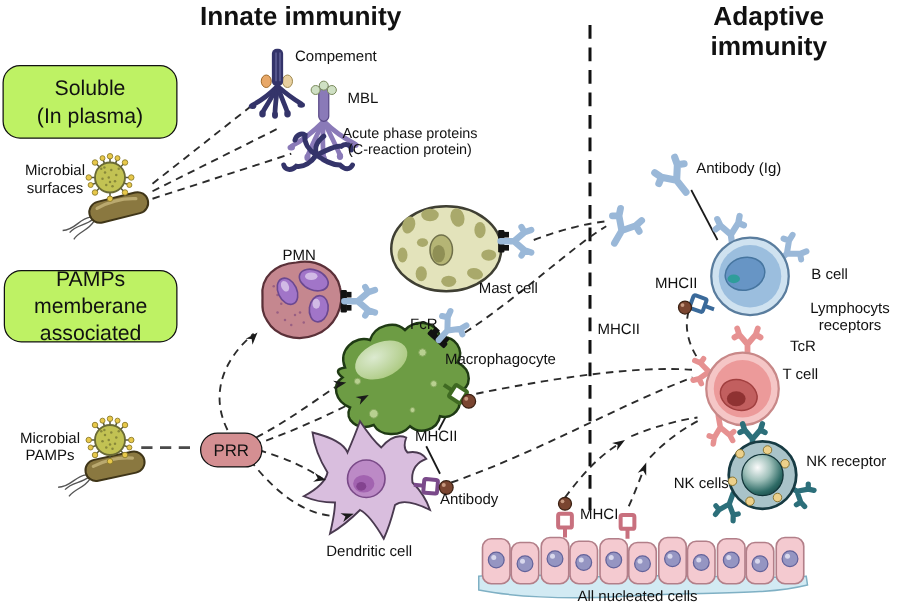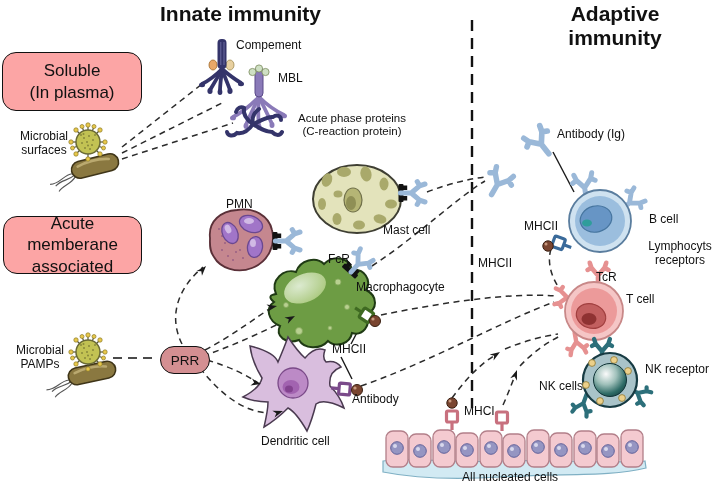--- a/index.html
+++ b/index.html
@@ -2,21 +2,21 @@
 <html><head>
 <meta charset="utf-8">
 <style>
   html,body{margin:0;padding:0;background:#fff;}
   .stage{position:relative;width:721px;height:488px;background:#fff;overflow:hidden;
          font-family:"Liberation Sans",sans-serif;color:#111;}
   .art{position:absolute;left:0;top:0;}
   .lbl{position:absolute;font-size:12px;line-height:1.13;white-space:pre-line;color:#111;}
   .c{text-align:center;}
   .title{font-size:21px;font-weight:bold;text-align:center;}
-  .bluebox{position:absolute;background:#fca5a5;border:1.8px solid #111;border-radius:14px;
+  .bluebox{position:absolute;background:#bef264;border:1.8px solid #111;border-radius:14px;
            display:flex;align-items:center;justify-content:center;text-align:center;
            font-size:17px;line-height:1.25;white-space:pre-line;}
   .pill{position:absolute;background:#d48f92;border:1.6px solid #111;border-radius:14px;
         display:flex;align-items:center;justify-content:center;font-size:13.5px;}
   .small{font-size:11.5px;}
 </style>
 </head>
 <body>
 
 <div class="stage">
@@ -360,46 +360,46 @@
     <use href="#arrh" transform="translate(500,352) rotate(-33)"></use>
     <use href="#arrh" transform="translate(517,370) rotate(-70)"></use>
   </g>
 </svg>
 
 <div class="lbl title" style="left:158px;top:2px;width:165px;">Innate immunity</div>
 <div class="lbl title" style="left:525px;top:2px;width:180px;">Adaptive immunity</div>
 
 <div class="bluebox" style="left:2px;top:52px;width:138px;height:57px;">Soluble
 (In plasma)</div>
-<div class="bluebox" style="left:3px;top:216px;width:137px;height:56px;">Acute memberane
+<div class="bluebox" style="left:3px;top:216px;width:137px;height:56px;">PAMPs memberane
 associated</div>
 
 <div class="pill" style="left:160px;top:346px;width:48px;height:26px;">PRR</div>
 
 <div class="lbl" style="left:236px;top:39px;">Compement</div>
 <div class="lbl" style="left:278px;top:72px;">MBL</div>
-<div class="lbl c small" style="left:270px;top:112px;width:116px;margin-left:24px;">Acute phase proteins
+<div class="lbl c small" style="left:270px;top:101px;width:116px;">Acute phase proteins
 (C-reaction protein)</div>
 <div class="lbl c" style="left:12px;top:130px;width:64px;">Microbial
 surfaces</div>
 <div class="lbl" style="left:226px;top:198px;">PMN</div>
 <div class="lbl" style="left:383px;top:224px;">Mast cell</div>
 <div class="lbl" style="left:328px;top:253px;">FcR</div>
 <div class="lbl" style="left:356px;top:281px;">Macrophagocyte</div>
 <div class="lbl" style="left:332px;top:343px;">MHCII</div>
 <div class="lbl" style="left:352px;top:393px;">Antibody</div>
 <div class="lbl" style="left:261px;top:435px;">Dendritic cell</div>
 <div class="lbl c" style="left:9px;top:344px;width:62px;">Microbial
 PAMPs</div>
 <div class="lbl" style="left:557px;top:128px;">Antibody (Ig)</div>
 <div class="lbl" style="left:524px;top:220px;">MHCII</div>
 <div class="lbl" style="left:637px;top:213px;margin-left:12px;">B cell</div>
 <div class="lbl c" style="left:640px;top:240px;width:80px;">Lymphocyts
 receptors</div>
-<div class="lbl" style="left:596px;top:271px;text-align:right;">TcR</div>
+<div class="lbl" style="left:632px;top:271px;text-align:right;">TcR</div>
 <div class="lbl" style="left:626px;top:293px;">T cell</div>
 <div class="lbl" style="left:478px;top:257px;">MHCII</div>
 <div class="lbl" style="left:539px;top:380px;">NK cells</div>
 <div class="lbl" style="left:645px;top:363px;">NK receptor</div>
 <div class="lbl" style="left:464px;top:405px;">MHCI</div>
 <div class="lbl" style="left:462px;top:471px;">All nucleated cells</div>
 
 </div>
 
 </body></html>

